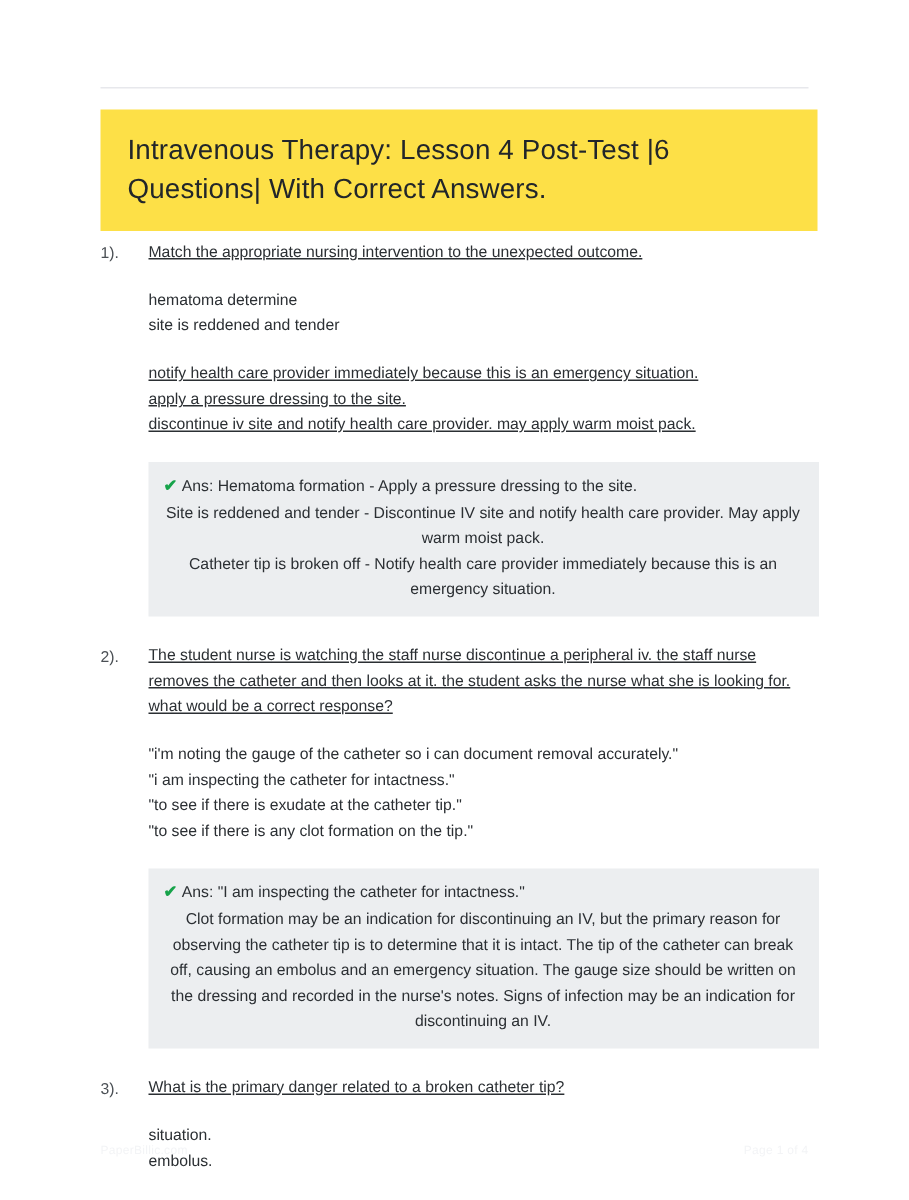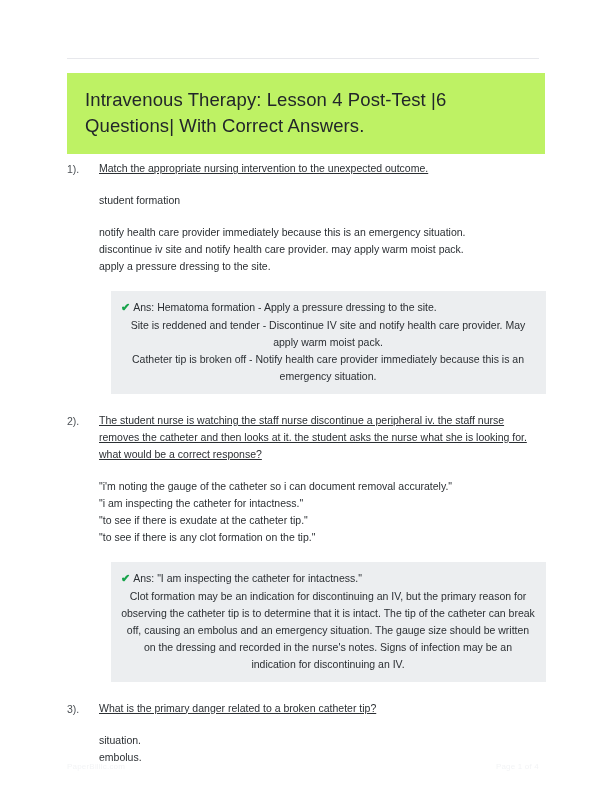--- a/index.html
+++ b/index.html
@@ -34,21 +34,21 @@
     background: #e7e8ec;
   }
 
   
   .title-banner {
     position: absolute;
     left: 67px;
     top: 73px;
     width: 478px;
     box-sizing: border-box;
-    background: #bef264;
+    background: #fde047;
     padding: 14px 18px 16px 18px;
   }
   .title-banner .title-text {
     font-size: 18.5px;
     line-height: 1.38;
     color: #22262a;
     font-weight: 400;
     letter-spacing: 0.1px;
   }
 
@@ -91,29 +91,30 @@
   }
 
   .options {
     margin-top: 15px;
     font-size: 10.5px;
     line-height: 1.62;
     color: #2b2f33;
   }
   .options .opt-group + .opt-group {
     margin-top: 15px;
+    text-decoration: underline;
   }
   .options .opt {
     display: block;
   }
 
   
   .ansbox {
     margin-top: 16px;
-    margin-left: 12px;
+    margin-left: 0;
     background: #eceef0;
     padding: 8px 11px 9px 10px;
     font-size: 10.5px;
     line-height: 1.62;
     color: #2b2f33;
     box-sizing: border-box;
   }
   .ansbox .ans-first {
     display: block;
   }
@@ -158,26 +159,27 @@
 
   <div class="content">
 
     <div class="qblock">
       <div class="qrow">
         <div class="qnum">1).</div>
         <div class="qbody">
           <div class="qtext">Match the appropriate nursing intervention to the unexpected outcome.</div>
           <div class="options">
             <div class="opt-group">
-              <span class="opt">student formation</span>
+              <span class="opt">hematoma determine</span>
+              <span class="opt">site is reddened and tender</span>
             </div>
             <div class="opt-group">
               <span class="opt">notify health care provider immediately because this is an emergency situation.</span>
+              <span class="opt">apply a pressure dressing to the site.</span>
               <span class="opt">discontinue iv site and notify health care provider. may apply warm moist pack.</span>
-              <span class="opt">apply a pressure dressing to the site.</span>
             </div>
           </div>
           <div class="ansbox">
             <span class="ans-first"><span class="check">✔</span><span>Ans: Hematoma formation - Apply a pressure dressing to the site.</span></span>
             <span class="ans-line">Site is reddened and tender - Discontinue IV site and notify health care provider. May apply warm moist pack.</span>
             <span class="ans-line">Catheter tip is broken off - Notify health care provider immediately because this is an emergency situation.</span>
           </div>
         </div>
       </div>
     </div>

